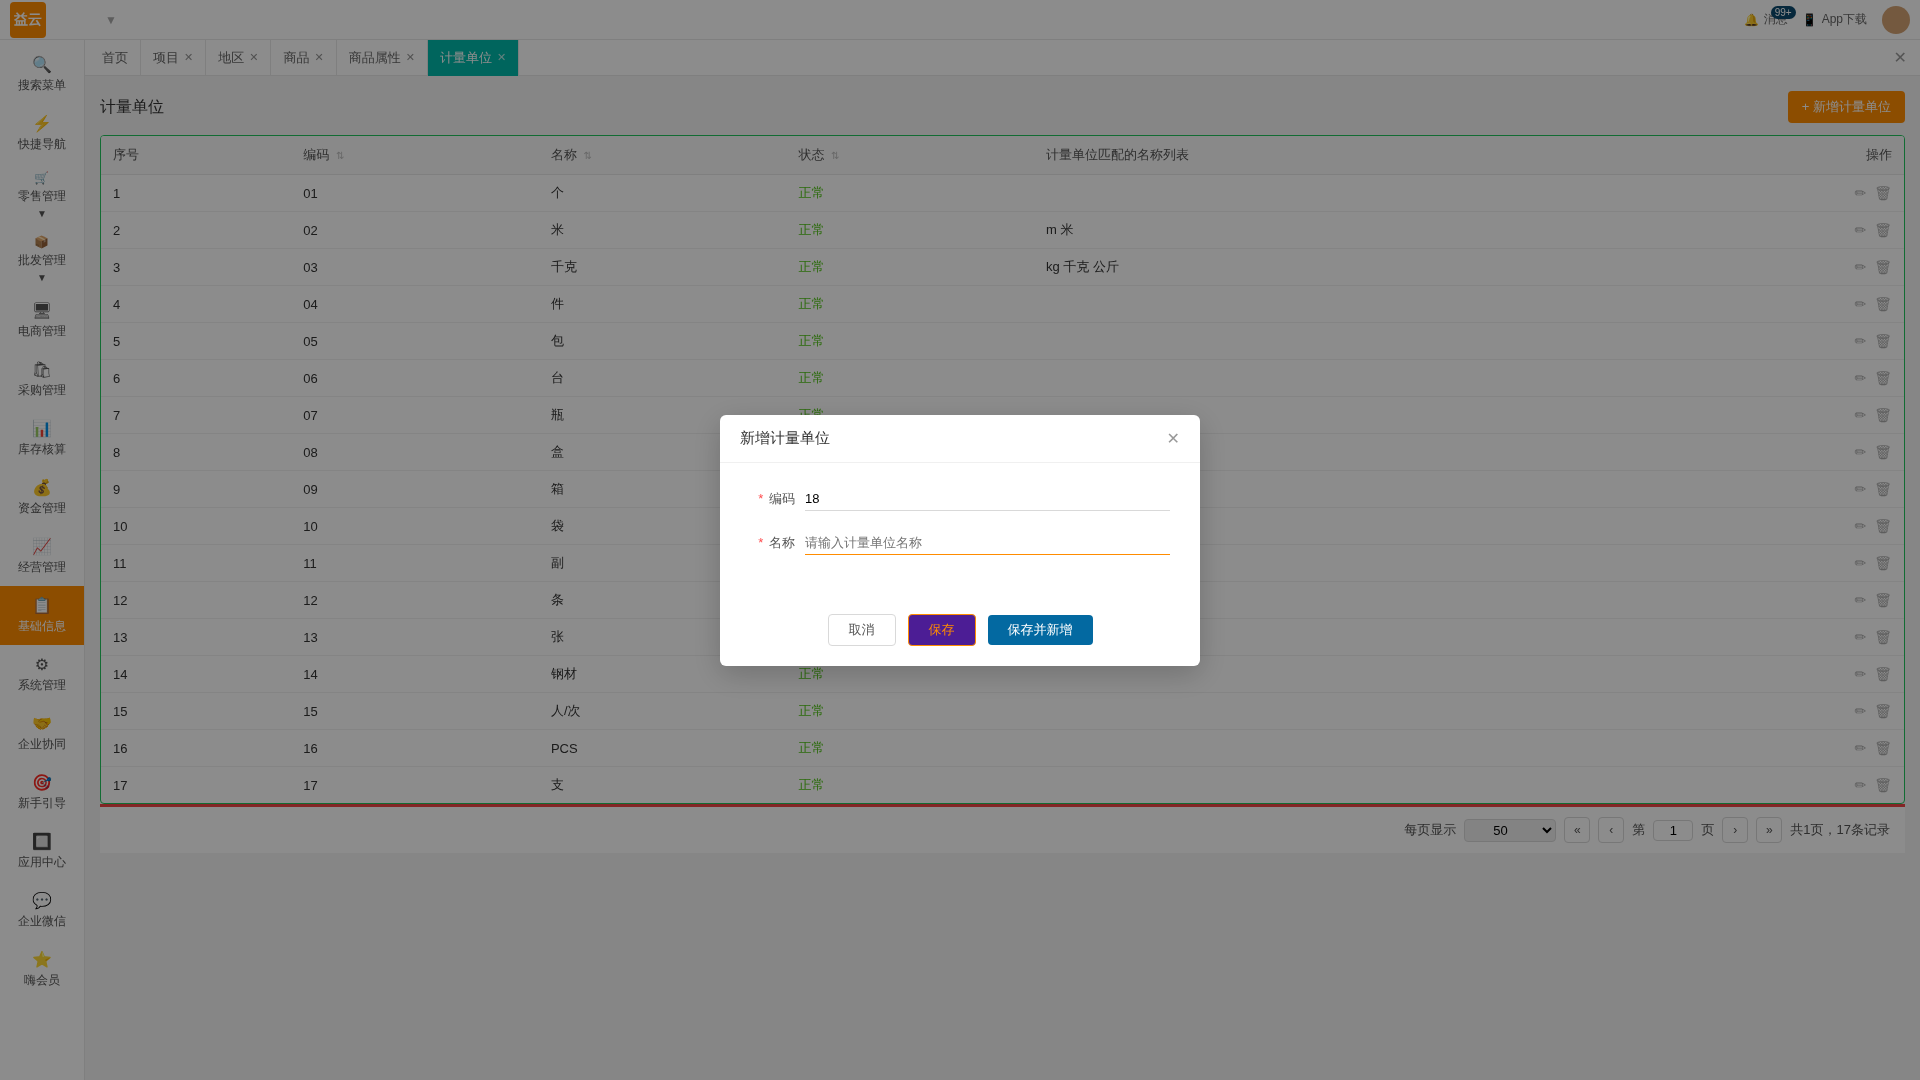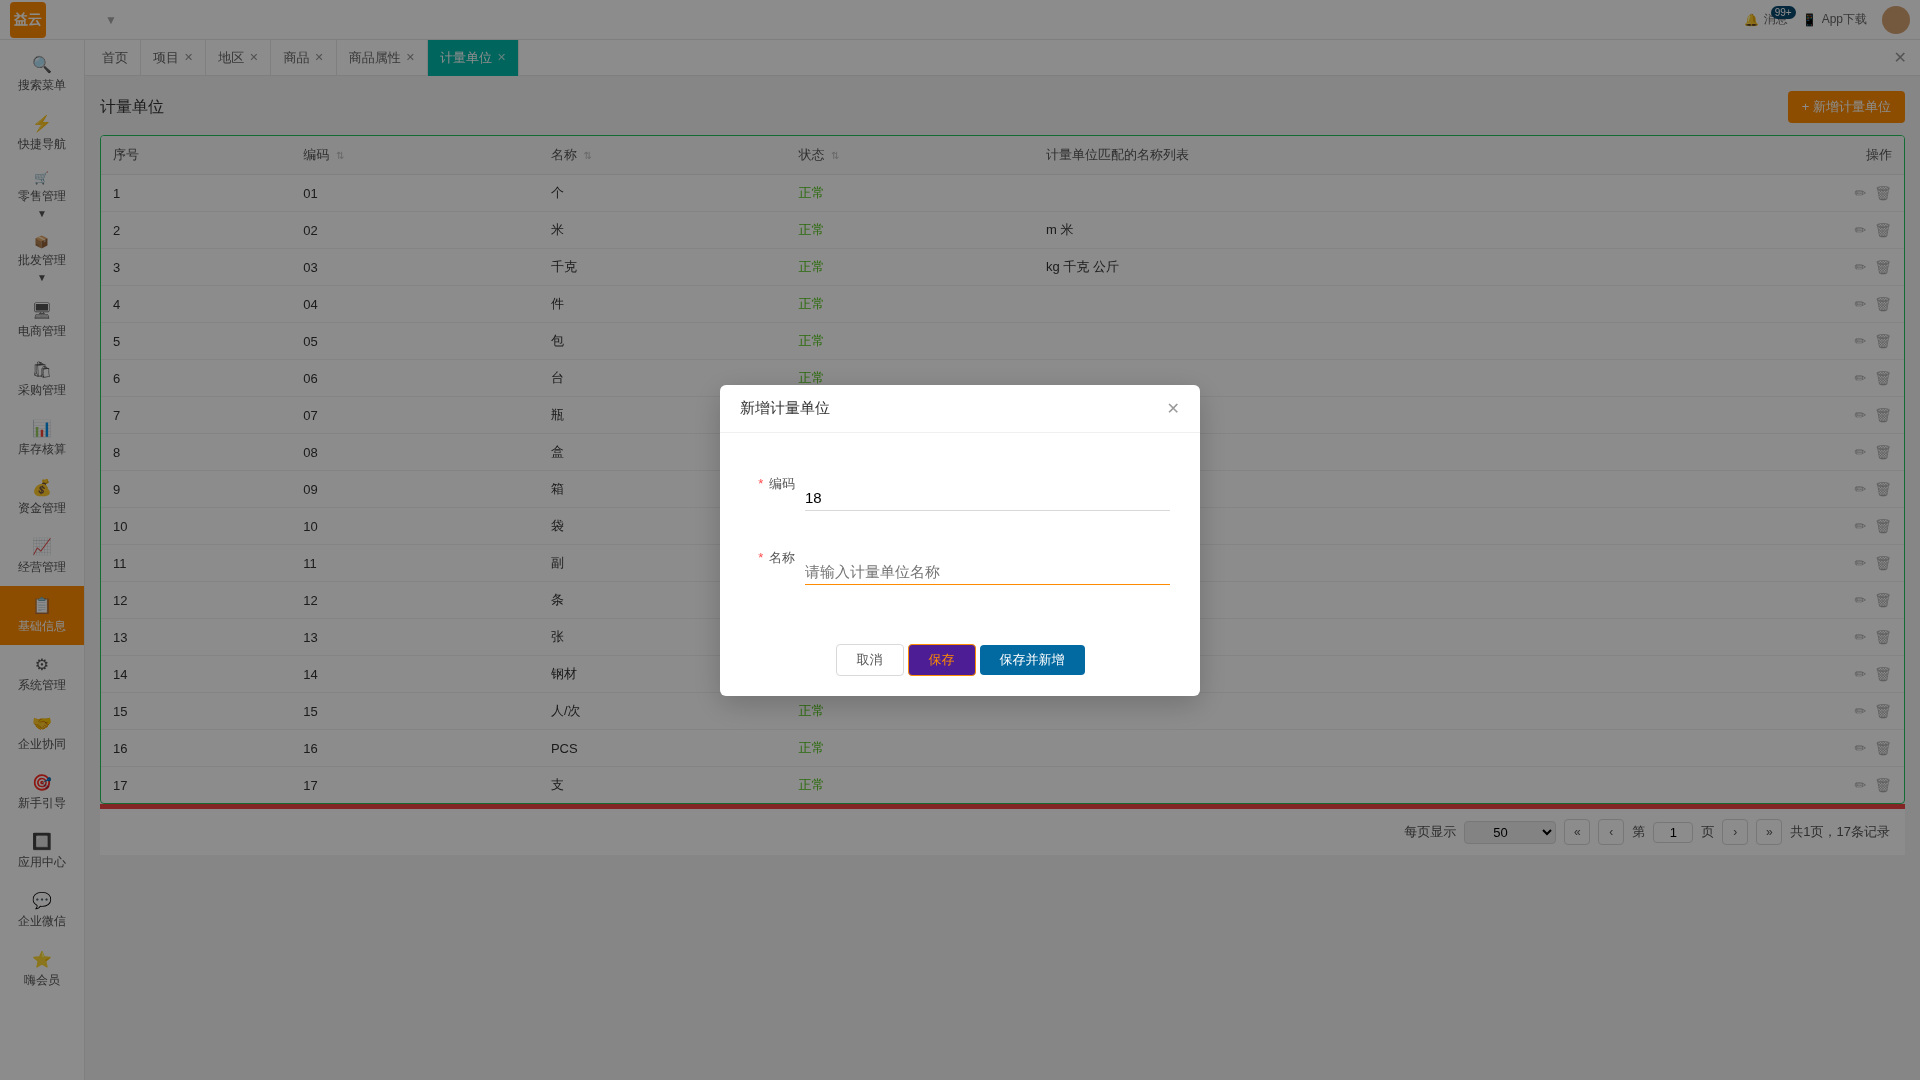--- a/index.html
+++ b/index.html
@@ -205,21 +205,21 @@
     .action-icons { display: flex; gap: 8px; }
     .action-icon { color: #aaa; cursor: pointer; font-size: 14px; }
 
     
     .table-footer {
       display: flex;
       align-items: center;
       justify-content: flex-end;
       padding: 10px 15px;
       background: white;
-      border-top: 5px solid #ef4444;
+      border-top: 3px solid #ef4444;
       gap: 8px;
       font-size: 13px;
       color: #555;
     }
     .page-size-select {
       border: 1px solid #d9d9d9;
       border-radius: 4px;
       padding: 2px 24px;
       font-size: 13px;
     }
@@ -290,33 +290,32 @@
       color: #555;
       min-width: 45px;
       text-align: right;
     }
     .form-label .required { color: #ff4d4f; margin-right: 2px; }
     .form-input {
       flex: 1;
       border: none;
       border-bottom: 1px solid #d9d9d9;
       padding: 4px 0;
-      font-size: 15px;
+      font-size: 13px;
       outline: none;
-      margin-top: 28px;
     }
     .form-input.focused {
       border-bottom-color: #ff8c00;
     }
     .modal-footer {
       display: flex;
       align-items: center;
       justify-content: center;
       padding: 15px 20px 20px;
-      gap: 4px;
+      gap: 12px;
     }
     .btn-cancel {
       border: 1px solid #d9d9d9;
       background: white;
       color: #555;
       padding: 6px 20px;
       border-radius: 4px;
       cursor: pointer;
       font-size: 13px;
     }

